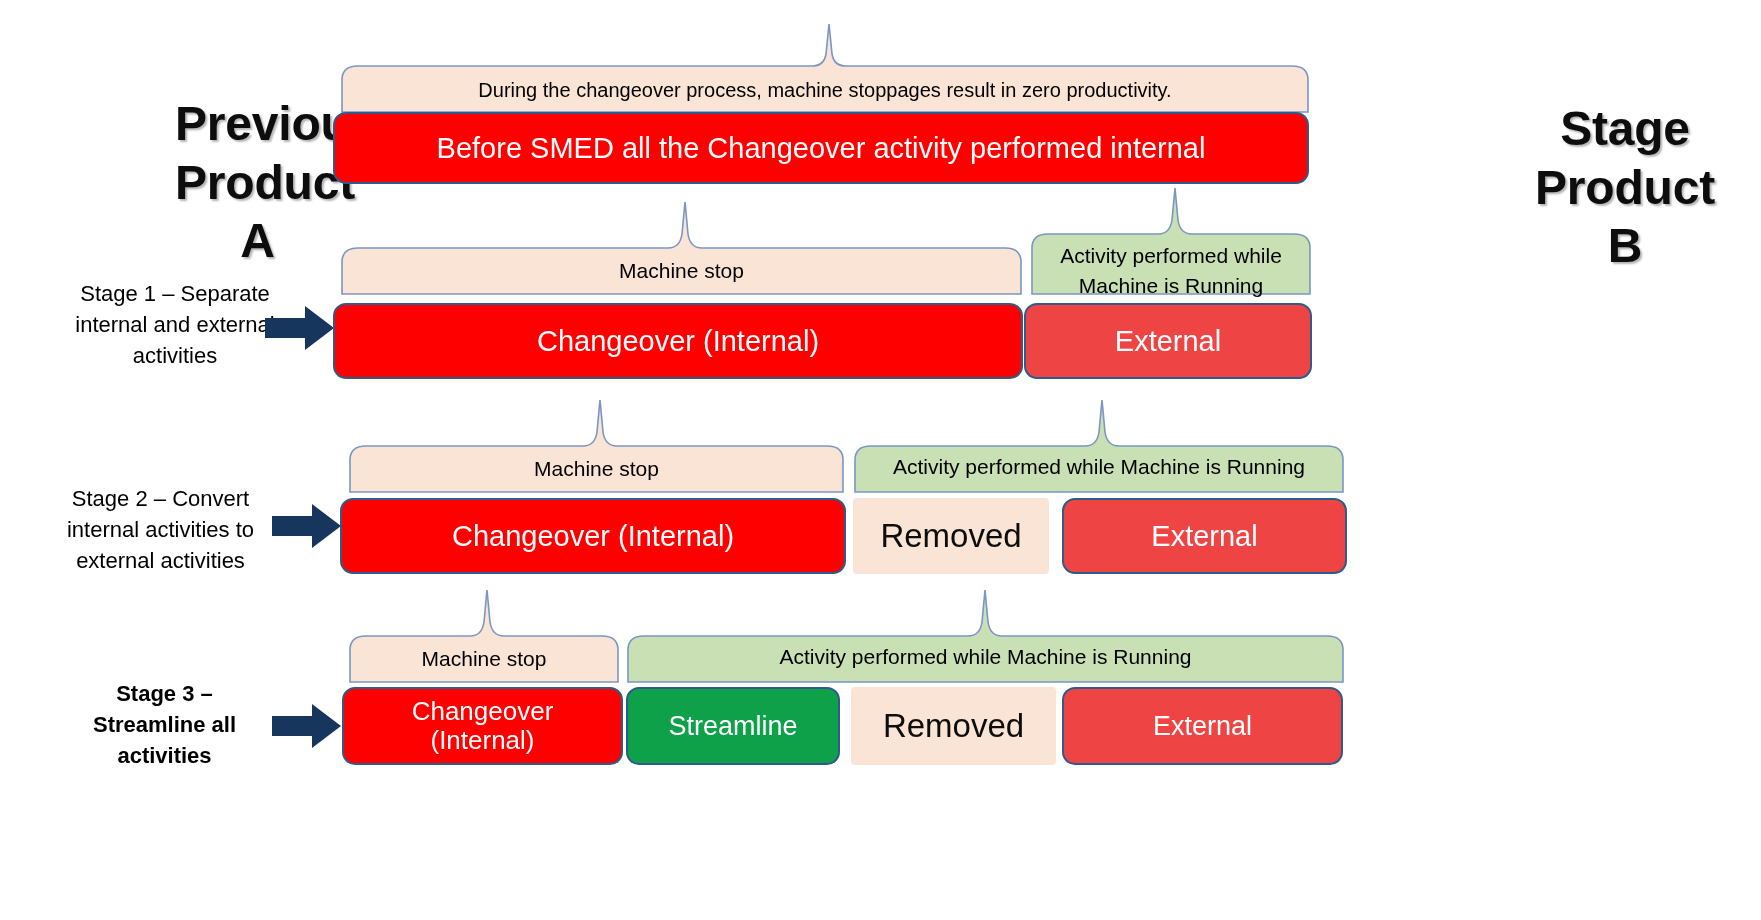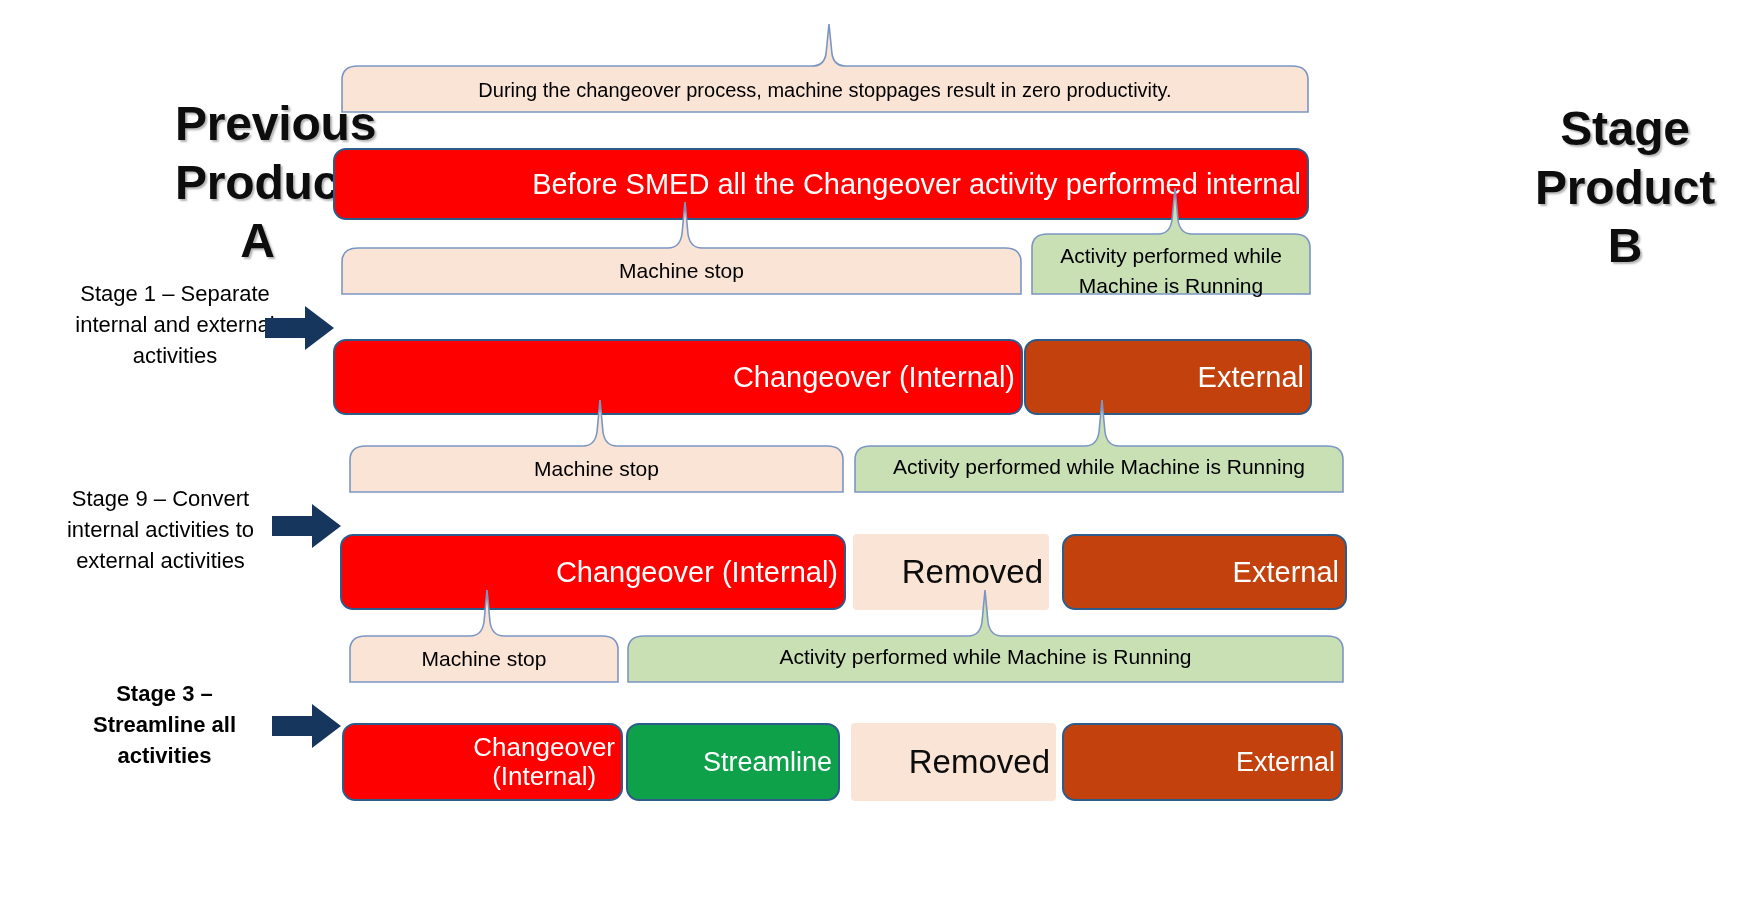--- a/index.html
+++ b/index.html
@@ -54,28 +54,27 @@
   .block-arrow svg { display: block; width: 100%; height: 100%; }
 
   
   .bar {
     position: absolute;
     box-sizing: border-box;
     border-radius: 13px;
     border: 2px solid #2e5c8a;
     display: flex;
     align-items: center;
-    justify-content: flex-end;
+    justify-content: center;
     text-align: center;
     line-height: 1.13;
     padding: 17px 6px;
-    margin-top: 36px;
   }
   .bar-red    { background: #fe0000; color: #ffffff; }
-  .bar-blue   { background: #c2410c; color: #ffffff; }
+  .bar-blue   { background: #ef4444; color: #ffffff; }
   .bar-green  { background: #0ea14a; color: #ffffff; }
   .bar-plain  { background: #fae4d5; color: #0d0d0d; border: none; border-radius: 4px; }
 
   
   .banner {
     position: absolute;
   }
   .banner svg {
     position: absolute;
     left: 0;
@@ -142,21 +141,21 @@
   </div>
 
   <div class="bar bar-red" style="left:333px; top:303px; width:690px; height:76px; font-size:29px;">
     <span>Changeover (Internal)</span>
   </div>
 
   <div class="bar bar-blue" style="left:1024px; top:303px; width:288px; height:76px; font-size:29px;">
     <span>External</span>
   </div>
 
-  <div class="stage-caption" style="left:38px; top:483px; width:245px;">Stage 9 – Convert internal activities to external activities</div>
+  <div class="stage-caption" style="left:38px; top:483px; width:245px;">Stage 2 – Convert internal activities to external activities</div>
 
   <div class="block-arrow" style="left:272px; top:503px;">
     <svg viewBox="0 0 70 46" preserveAspectRatio="none">
       <path d="M 0,13 L 40,13 L 40,1 L 69,23 L 40,45 L 40,33 L 0,33 Z" fill="#17365D"></path>
     </svg>
   </div>
 
   <div class="banner" style="left:348px; top:398px; width:497px; height:96px;">
     <svg viewBox="0 0 497 96" preserveAspectRatio="none">
       <path d="M 2,94 L 2,62 Q 2,48 18,48 L 235,48 Q 247,48 249,34 L 252,2 L 255,34 Q 257,48 269,48 L 479,48 Q 495,48 495,62 L 495,94 Z" fill="#FAE4D5" stroke="#7B96C4" stroke-width="1.6"></path>

